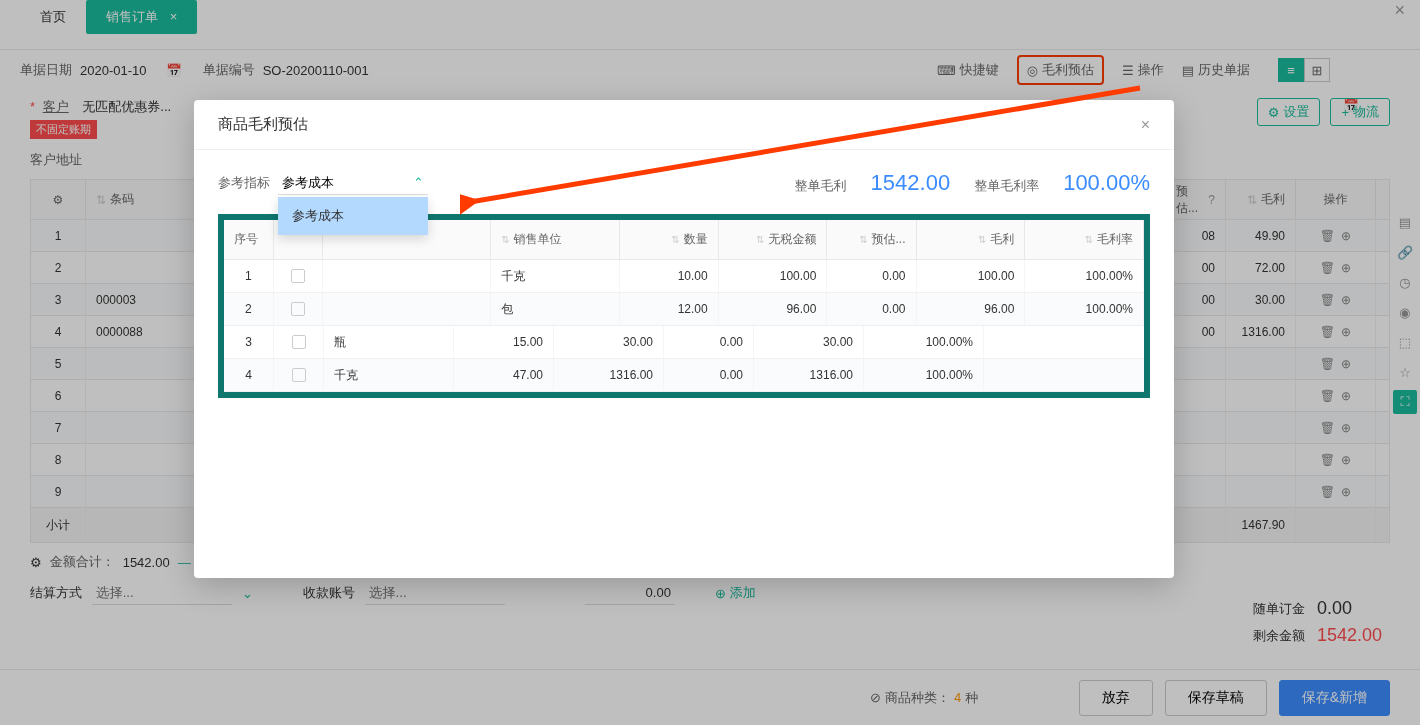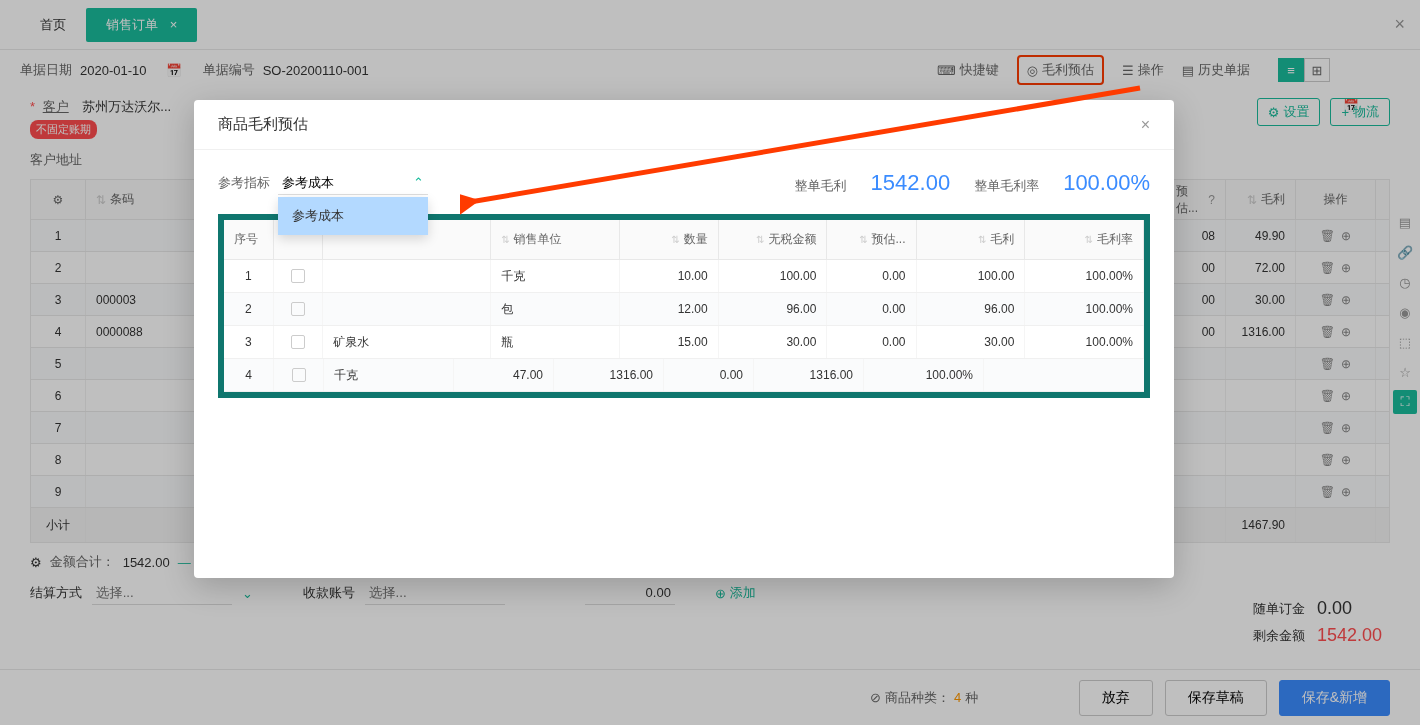--- a/index.html
+++ b/index.html
@@ -1,19 +1,19 @@
 <!DOCTYPE html>
 <html><head>
 <meta charset="utf-8">
 <style>
 * { box-sizing: border-box; margin: 0; padding: 0; }
 body { font-family: -apple-system, "Helvetica Neue", Arial, sans-serif; font-size: 13px; color: #333; background: #fff; width: 1420px; height: 725px; overflow: hidden; position: relative; }
 
 
-.top-tabs { height: 50px; display: flex; align-items: center; padding: 0 20px; border-bottom: 1px solid #e8e8e8; position: relative; }
+.top-tabs { height: 50px; display: flex; align-items: flex-start; padding: 0 20px; border-bottom: 1px solid #e8e8e8; position: relative; }
 .tab { padding: 8px 20px; cursor: pointer; }
 .tab.active { background: #1abc9c; color: #fff; border-radius: 2px; }
 .close-x { margin-left: 8px; }
 .top-close { position: absolute; right: 15px; font-size: 18px; color: #999; }
 
 
 .doc-header { height: 40px; display: flex; align-items: center; padding: 0 20px; position: relative; }
 .doc-header .lbl { color: #666; margin-right: 8px; }
 .doc-header .val { margin-right: 20px; }
 .cal-icon { color: #1abc9c; margin-right: 20px; }
@@ -21,21 +21,21 @@
 .header-actions .item { display: flex; align-items: center; gap: 4px; cursor: pointer; }
 .header-actions .highlight-box { border: 2px solid #ff3b00; border-radius: 4px; padding: 4px 8px; }
 .view-toggle { display: flex; margin-left: 10px; }
 .view-toggle .vbtn { width: 26px; height: 24px; border: 1px solid #ccc; display: flex; align-items: center; justify-content: center; }
 .view-toggle .vbtn.active { background: #1abc9c; color: #fff; border-color: #1abc9c; }
 
 
 .cust-row { padding: 8px 30px; display: flex; align-items: flex-start; position: relative; }
 .cust-row .req { color: #ff4d4f; margin-right: 4px; }
 .cust-row .lbl { color: #666; margin-right: 10px; padding-top: 2px; text-decoration: underline; }
-.badge-red { background: #ff4d4f; color: #fff; font-size: 11px; padding: 2px 6px; border-radius: 8px; margin-top: 4px; display: inline-block; }
+.badge-red { background: #ff4d4f; color: #fff; font-size: 11px; padding: 2px 6px; border-radius: 0; margin-top: 4px; display: inline-block; }
 .right-btns { position: absolute; right: 30px; display: flex; gap: 10px; }
 .rbtn { border: 1px solid #1abc9c; color: #1abc9c; padding: 4px 10px; border-radius: 3px; cursor: pointer; display: flex; align-items: center; gap: 4px; }
 .addr-row { padding: 4px 30px 10px; display: flex; align-items: center; }
 .addr-row .lbl { color: #666; margin-right: 10px; }
 
 
 .bg-table { margin: 0 30px; border: 1px solid #e8e8e8; position: relative; }
 .bg-thead { display: flex; background: #fafafa; border-bottom: 1px solid #e8e8e8; height: 40px; align-items: center; }
 .bg-th { padding: 0 10px; color: #666; border-right: 1px solid #e8e8e8; height: 100%; display: flex; align-items: center; font-size: 12px; }
 .bg-tr { display: flex; border-bottom: 1px solid #e8e8e8; height: 32px; align-items: center; }
@@ -155,21 +155,21 @@
       <div class="vbtn active">≡</div>
       <div class="vbtn">⊞</div>
     </div>
   </div>
 </div>
 
 <div class="cust-row">
   <div>
     <span class="req">*</span>
     <span class="lbl">客户</span>
-    <span>苏州万达沃尔...</span><br>
+    <span>无匹配优惠券...</span><br>
     <span class="badge-red">不固定账期</span>
   </div>
   <span style="margin-left:auto;margin-right:30px;color:#1abc9c">📅</span>
   <div class="right-btns">
     <div class="rbtn">
         <span>⚙</span>
         <span>设置</span>
       </div>
     <div class="rbtn">
         <span>+</span>
@@ -463,21 +463,20 @@
     <div class="mtd mc6">96.00</div>
     <div class="mtd mc7">0.00</div>
     <div class="mtd mc8">96.00</div>
     <div class="mtd mc9">100.00%</div>
           </div>
           <div class="mtr">
     <div class="mtd mc1 center">3</div>
     <div class="mtd mc2 center">
               <div class="chk"></div>
             </div>
-    <div class="mtd mc3 left">矿泉水</div>
     <div class="mtd mc4 left">瓶</div>
     <div class="mtd mc5">15.00</div>
     <div class="mtd mc6">30.00</div>
     <div class="mtd mc7">0.00</div>
     <div class="mtd mc8">30.00</div>
     <div class="mtd mc9">100.00%</div>
           </div>
           <div class="mtr">
     <div class="mtd mc1 center">4</div>
     <div class="mtd mc2 center">

